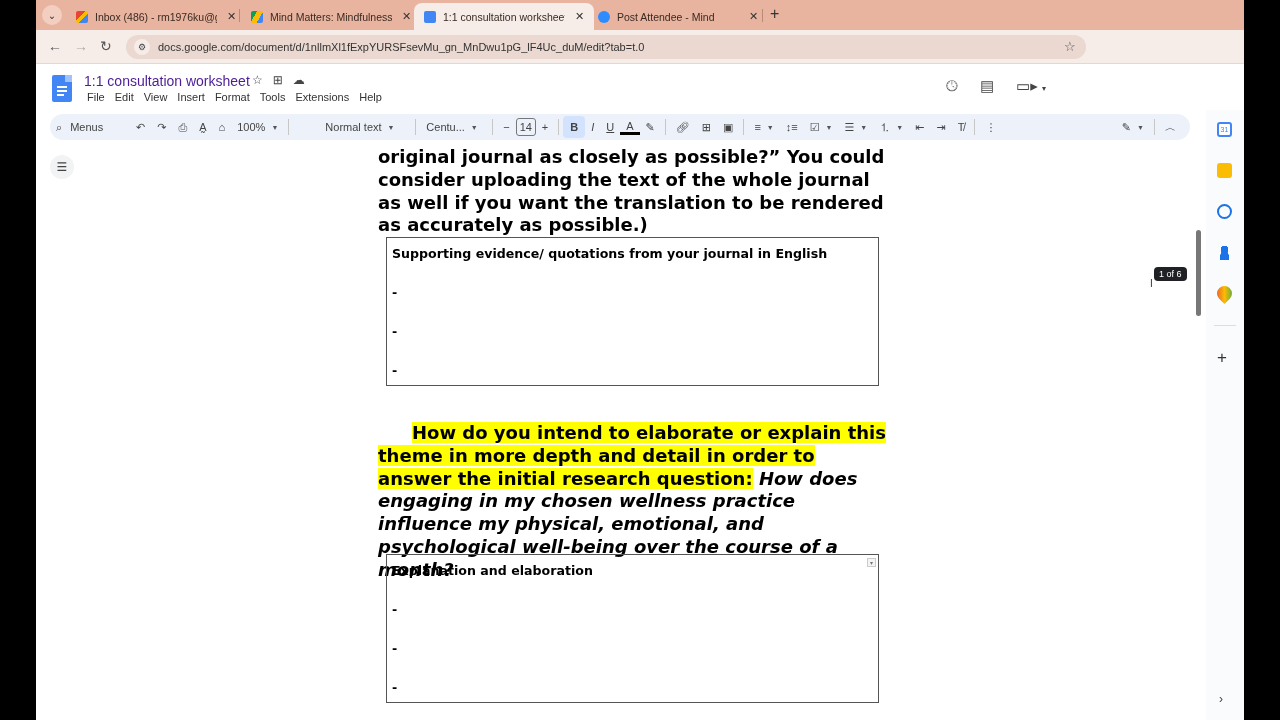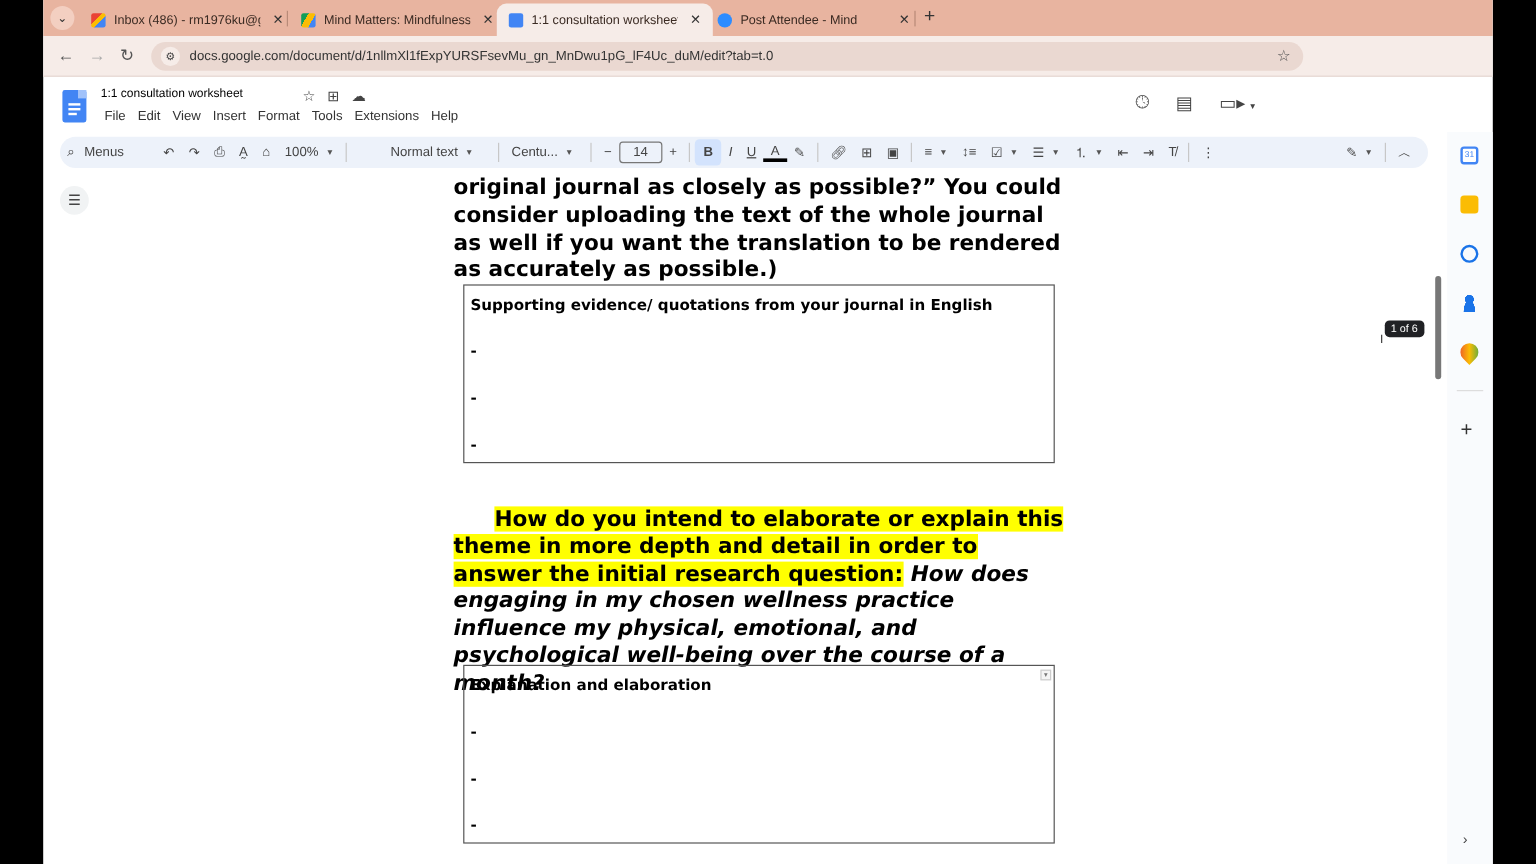--- a/index.html
+++ b/index.html
@@ -21,33 +21,33 @@
   .toolbar { position: absolute; left: 0; top: 30px; width: 1208px; height: 34px; background: #f6ece8; border-bottom: 1px solid #e5d8d2; }
   .nav-btn { position: absolute; top: 8px; font-size: 14px; color: #555; }
   .omnibox { position: absolute; left: 90px; top: 5px; width: 960px; height: 24px; border-radius: 12px; background: #ead8d1; display: flex; align-items: center; padding-left: 8px; font-size: 11px; color: #333; }
   .omnibox .tune { width: 16px; height: 16px; border-radius: 50%; background: #f6ece8; font-size: 9px; display: flex; align-items: center; justify-content: center; margin-right: 8px; color:#444; }
   .bookmark-star { position: absolute; left: 1028px; top: 9px; font-size: 13px; color: #555; }
 
   
   .docs-logo { position: absolute; left: 16px; top: 75px; width: 20px; height: 27px; background: #4285f4; border-radius: 2px; }
   .docs-logo::before { content:""; position:absolute; right:0; top:0; width:7px; height:7px; background:#a1c2fa; }
   .docs-logo i { position: absolute; left: 5px; width: 10px; height: 2px; background: #fff; }
-  .doc-title { position: absolute; left: 48px; top: 73px; font-size: 10px; color: #000000; }
+  .doc-title { position: absolute; left: 48px; top: 73px; font-size: 14px; color: #4c1d95; }
   .title-icons { position: absolute; left: 216px; top: 73px; display: flex; gap: 10px; font-size: 12px; color: #444; }
   .menubar { position: absolute; left: 46px; top: 91px; display: flex; gap: 0; font-size: 11px; color: #333; }
   .menubar span { padding: 0 5px; }
   .hdr-icons { position: absolute; left: 910px; top: 77px; display: flex; gap: 22px; font-size: 15px; color: #444; }
 
   
   .fmtbar { position: absolute; left: 14px; top: 114px; width: 1140px; height: 26px; border-radius: 13px; background: #edf2fa; display: flex; align-items: center; font-size: 11px; color: #444; }
   .fmtbar .item { padding: 0 6px; white-space: nowrap; display: flex; align-items: center; }
   .fmtbar .sep { width: 1px; height: 16px; background: #c7c7c7; margin: 0 4px; }
   .fmtbar .caret { font-size: 7px; margin-left: 6px; color: #555; }
   .fmtbar .bold-on { background: #d3e3fd; border-radius: 4px; width: 22px; height: 22px; justify-content: center; font-weight: bold; padding: 0; }
-  .fontsize { border: 1px solid #777; border-radius: 3px; width: 36px; height: 18px; display: flex; align-items: center; justify-content: center; }
+  .fontsize { border: 1px solid #777; border-radius: 3px; width: 20px; height: 18px; display: flex; align-items: center; justify-content: center; }
   .search-menus { width: 80px; }
 
   
   .sidepanel { position: absolute; left: 1170px; top: 110px; width: 38px; height: 610px; background: #f9fbfd; }
   .side-ico { position: absolute; left: 11px; width: 15px; height: 15px; border-radius: 3px; }
 
   
   .outline-btn { position: absolute; left: 14px; top: 155px; width: 24px; height: 24px; border-radius: 50%; background: #f1f3f4; font-size: 12px; display: flex; align-items: center; justify-content: center; color: #444; }
 
   

